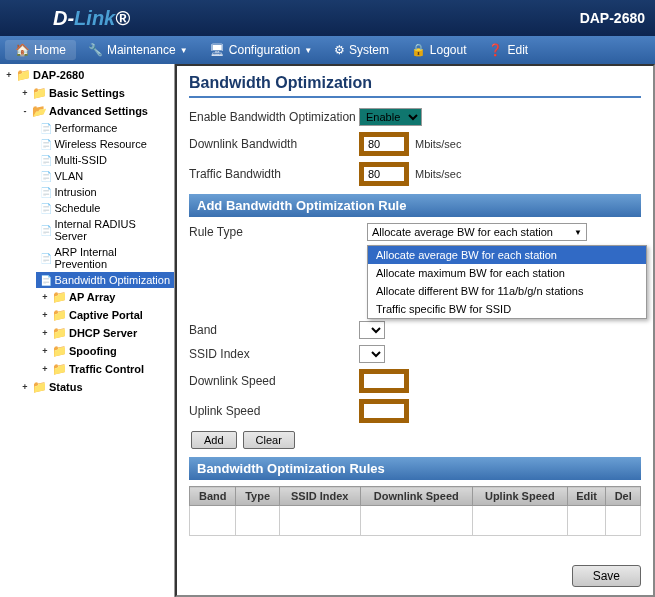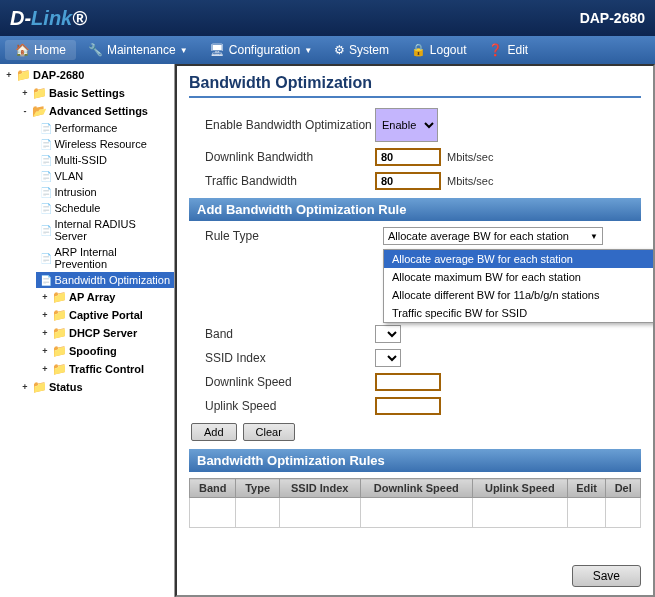--- a/index.html
+++ b/index.html
@@ -1,20 +1,20 @@
 <!DOCTYPE html>
 <html><head>
   <meta charset="utf-8">
   <style>
     * { box-sizing: border-box; margin: 0; padding: 0; }
     body { font-family: Arial, sans-serif; font-size: 12px; background: #c0c0c0; width: 655px; height: 597px; overflow: hidden; }
 
     
     .header { background: linear-gradient(to bottom, #1a3a6b, #0d2550); height: 36px; display: flex; align-items: center; justify-content: space-between; padding: 0 10px; }
-    .header-logo { color: white; font-size: 20px; font-weight: bold; font-style: italic; }
+    .header-logo { color: white; font-size: 20px; font-weight: bold; font-style: italic; margin-left: 43px; }
     .header-logo span { color: #4a9fd4; }
     .header-model { color: white; font-size: 14px; font-weight: bold; }
 
     
     .navbar { background: linear-gradient(to bottom, #4a7fc1, #2d5fa0); height: 28px; display: flex; align-items: center; padding: 0 5px; gap: 2px; }
     .nav-item { color: white; font-size: 12px; padding: 3px 10px; display: flex; align-items: center; gap: 4px; cursor: pointer; border-radius: 3px; }
     .nav-item.active { background: rgba(255,255,255,0.15); }
 
     
     .main-container { display: flex; height: calc(597px - 64px); background: #d4d0c8; }
@@ -27,25 +27,25 @@
     .sidebar-group { padding-left: 12px; }
     .sidebar-group-header { font-weight: bold; display: flex; align-items: center; gap: 2px; padding: 2px 4px; cursor: pointer; }
     .expand-icon { font-size: 9px; color: #333; width: 10px; text-align: center; }
     .folder-icon { color: #f0c040; font-size: 12px; }
     .page-icon { color: #666; font-size: 10px; }
     .content-inner { padding: 8px 12px; }
 
     .page-title { font-size: 16px; font-weight: bold; color: #1a3a6b; border-bottom: 2px solid #4a7fc1; padding-bottom: 4px; margin-bottom: 10px; }
 
     .form-row { display: flex; align-items: center; margin-bottom: 6px; }
-    .form-label { width: 170px; font-size: 12px; color: #333; margin-left: 16px; }
+    .form-label { width: 170px; font-size: 12px; color: #333; }
     .form-control { display: flex; align-items: center; gap: 6px; }
 
-    select.small-select { font-size: 11px; padding: 9px 2px; border: 1px solid #999; background: #c4b5fd; }
-    input.text-input { width: 66px; border: 2px solid #a16207; padding: 1px 4px; font-size: 11px; font-weight: bold; }
+    select.small-select { font-size: 11px; padding: 1px 2px; border: 1px solid #999; background: #0f766e; }
+    input.text-input { width: 50px; border: 5px solid #a16207; padding: 1px 4px; font-size: 11px; }
     .units { font-size: 11px; color: #333; }
 
     
     .section-header { background: linear-gradient(to bottom, #6a9fd4, #3a70b0); color: white; font-weight: bold; font-size: 13px; padding: 4px 8px; margin: 8px 0 6px 0; }
     .dropdown-list { position: absolute; top: 100%; left: 0; width: 280px; background: white; border: 1px solid #999; z-index: 100; box-shadow: 2px 2px 4px rgba(0,0,0,0.3); }
     .dropdown-option { padding: 3px 8px; font-size: 11px; cursor: pointer; white-space: nowrap; }
     .dropdown-option.highlighted { background: #316ac5; color: white; }
 
     
     .band-select { font-size: 11px; padding: 1px 2px; border: 1px solid #999; background: white; }

